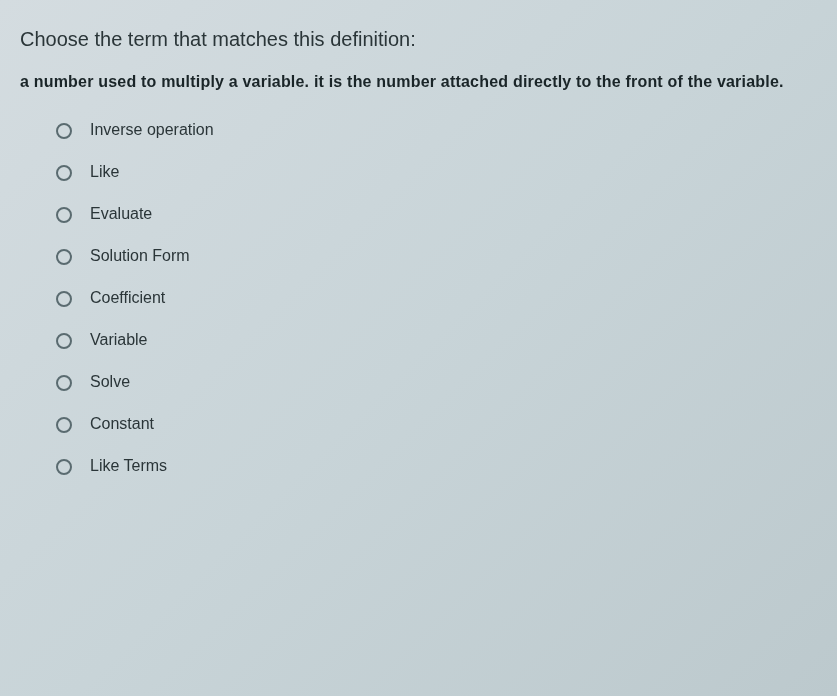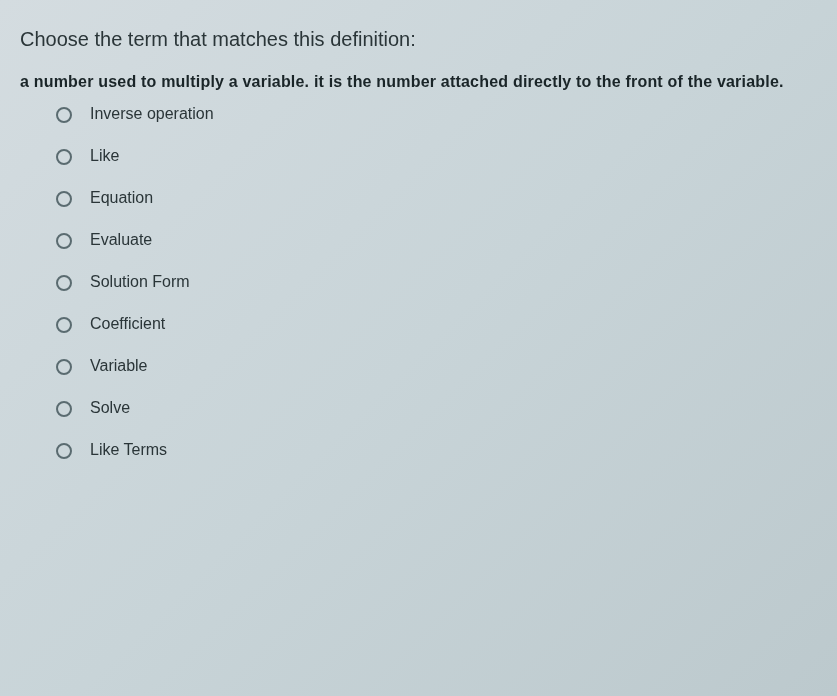--- a/index.html
+++ b/index.html
@@ -19,21 +19,21 @@
     .prompt {
       font-size: 20px;
       color: #2a3538;
       margin-bottom: 22px;
       font-weight: 400;
     }
     .definition {
       font-size: 16px;
       font-weight: 700;
       color: #1a2528;
-      margin-bottom: 14px;
+      margin-bottom: 30px;
       letter-spacing: 0.2px;
     }
     .options {
       padding-left: 36px;
     }
     .option {
       display: flex;
       align-items: flex-end;
       margin-bottom: 24px;
       cursor: pointer;
@@ -63,39 +63,39 @@
   <div class="option">
     <span class="radio"></span>
     <span class="option-label">Inverse operation</span>
   </div>
   <div class="option">
     <span class="radio"></span>
     <span class="option-label">Like</span>
   </div>
   <div class="option">
     <span class="radio"></span>
-    <span class="option-label">Equation</span>
-  </div>
-  <div class="option">
-    <span class="radio"></span>
     <span class="option-label">Evaluate</span>
   </div>
   <div class="option">
     <span class="radio"></span>
     <span class="option-label">Solution Form</span>
   </div>
   <div class="option">
     <span class="radio"></span>
     <span class="option-label">Coefficient</span>
   </div>
   <div class="option">
     <span class="radio"></span>
     <span class="option-label">Variable</span>
   </div>
   <div class="option">
     <span class="radio"></span>
     <span class="option-label">Solve</span>
   </div>
   <div class="option">
     <span class="radio"></span>
+    <span class="option-label">Constant</span>
+  </div>
+  <div class="option">
+    <span class="radio"></span>
     <span class="option-label">Like Terms</span>
   </div>
 </div>
 
 </body></html>

